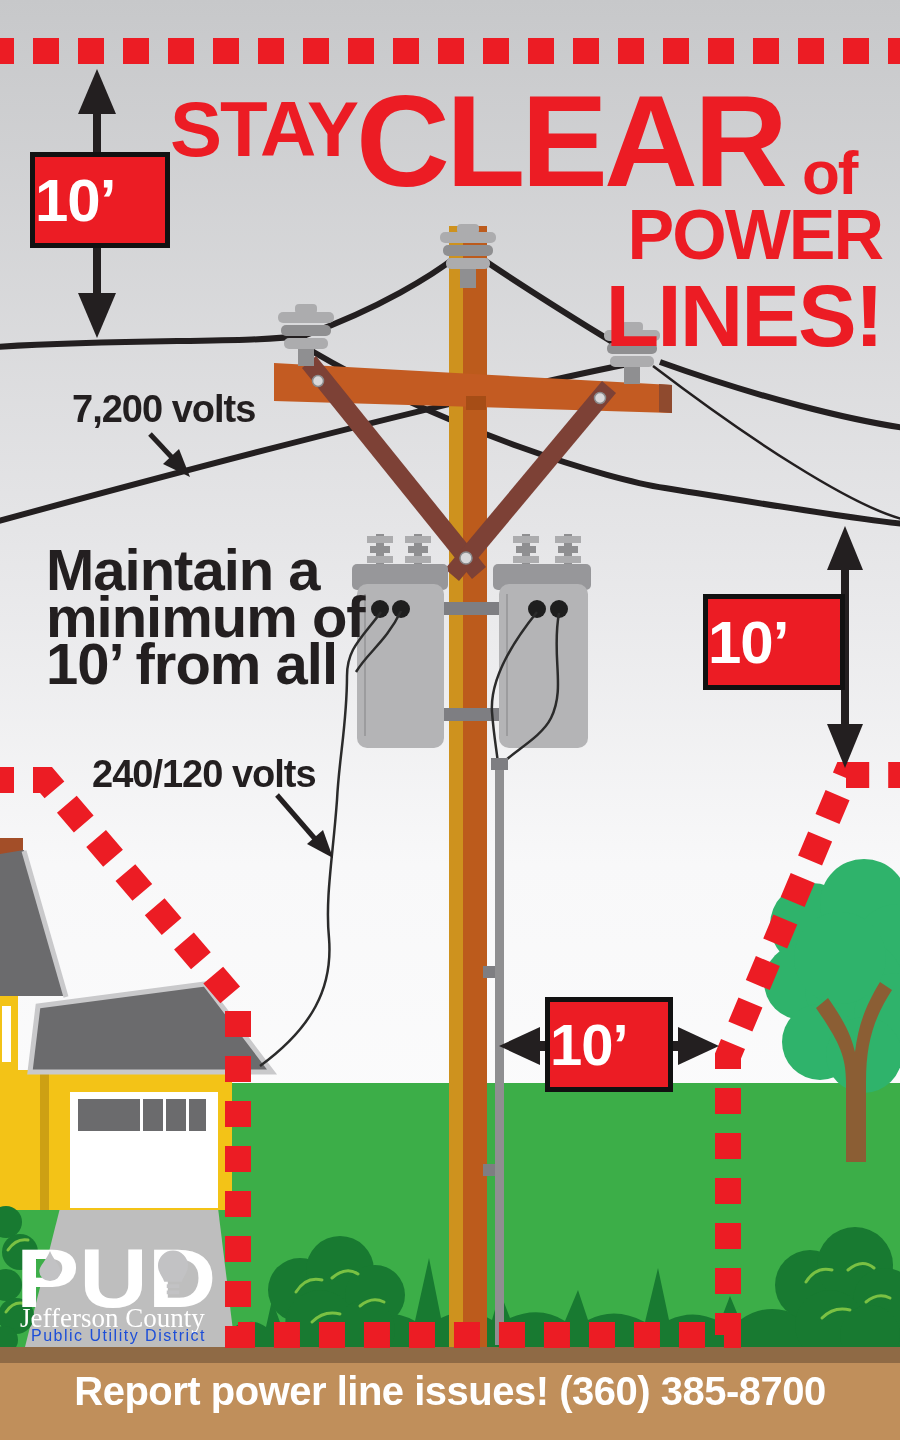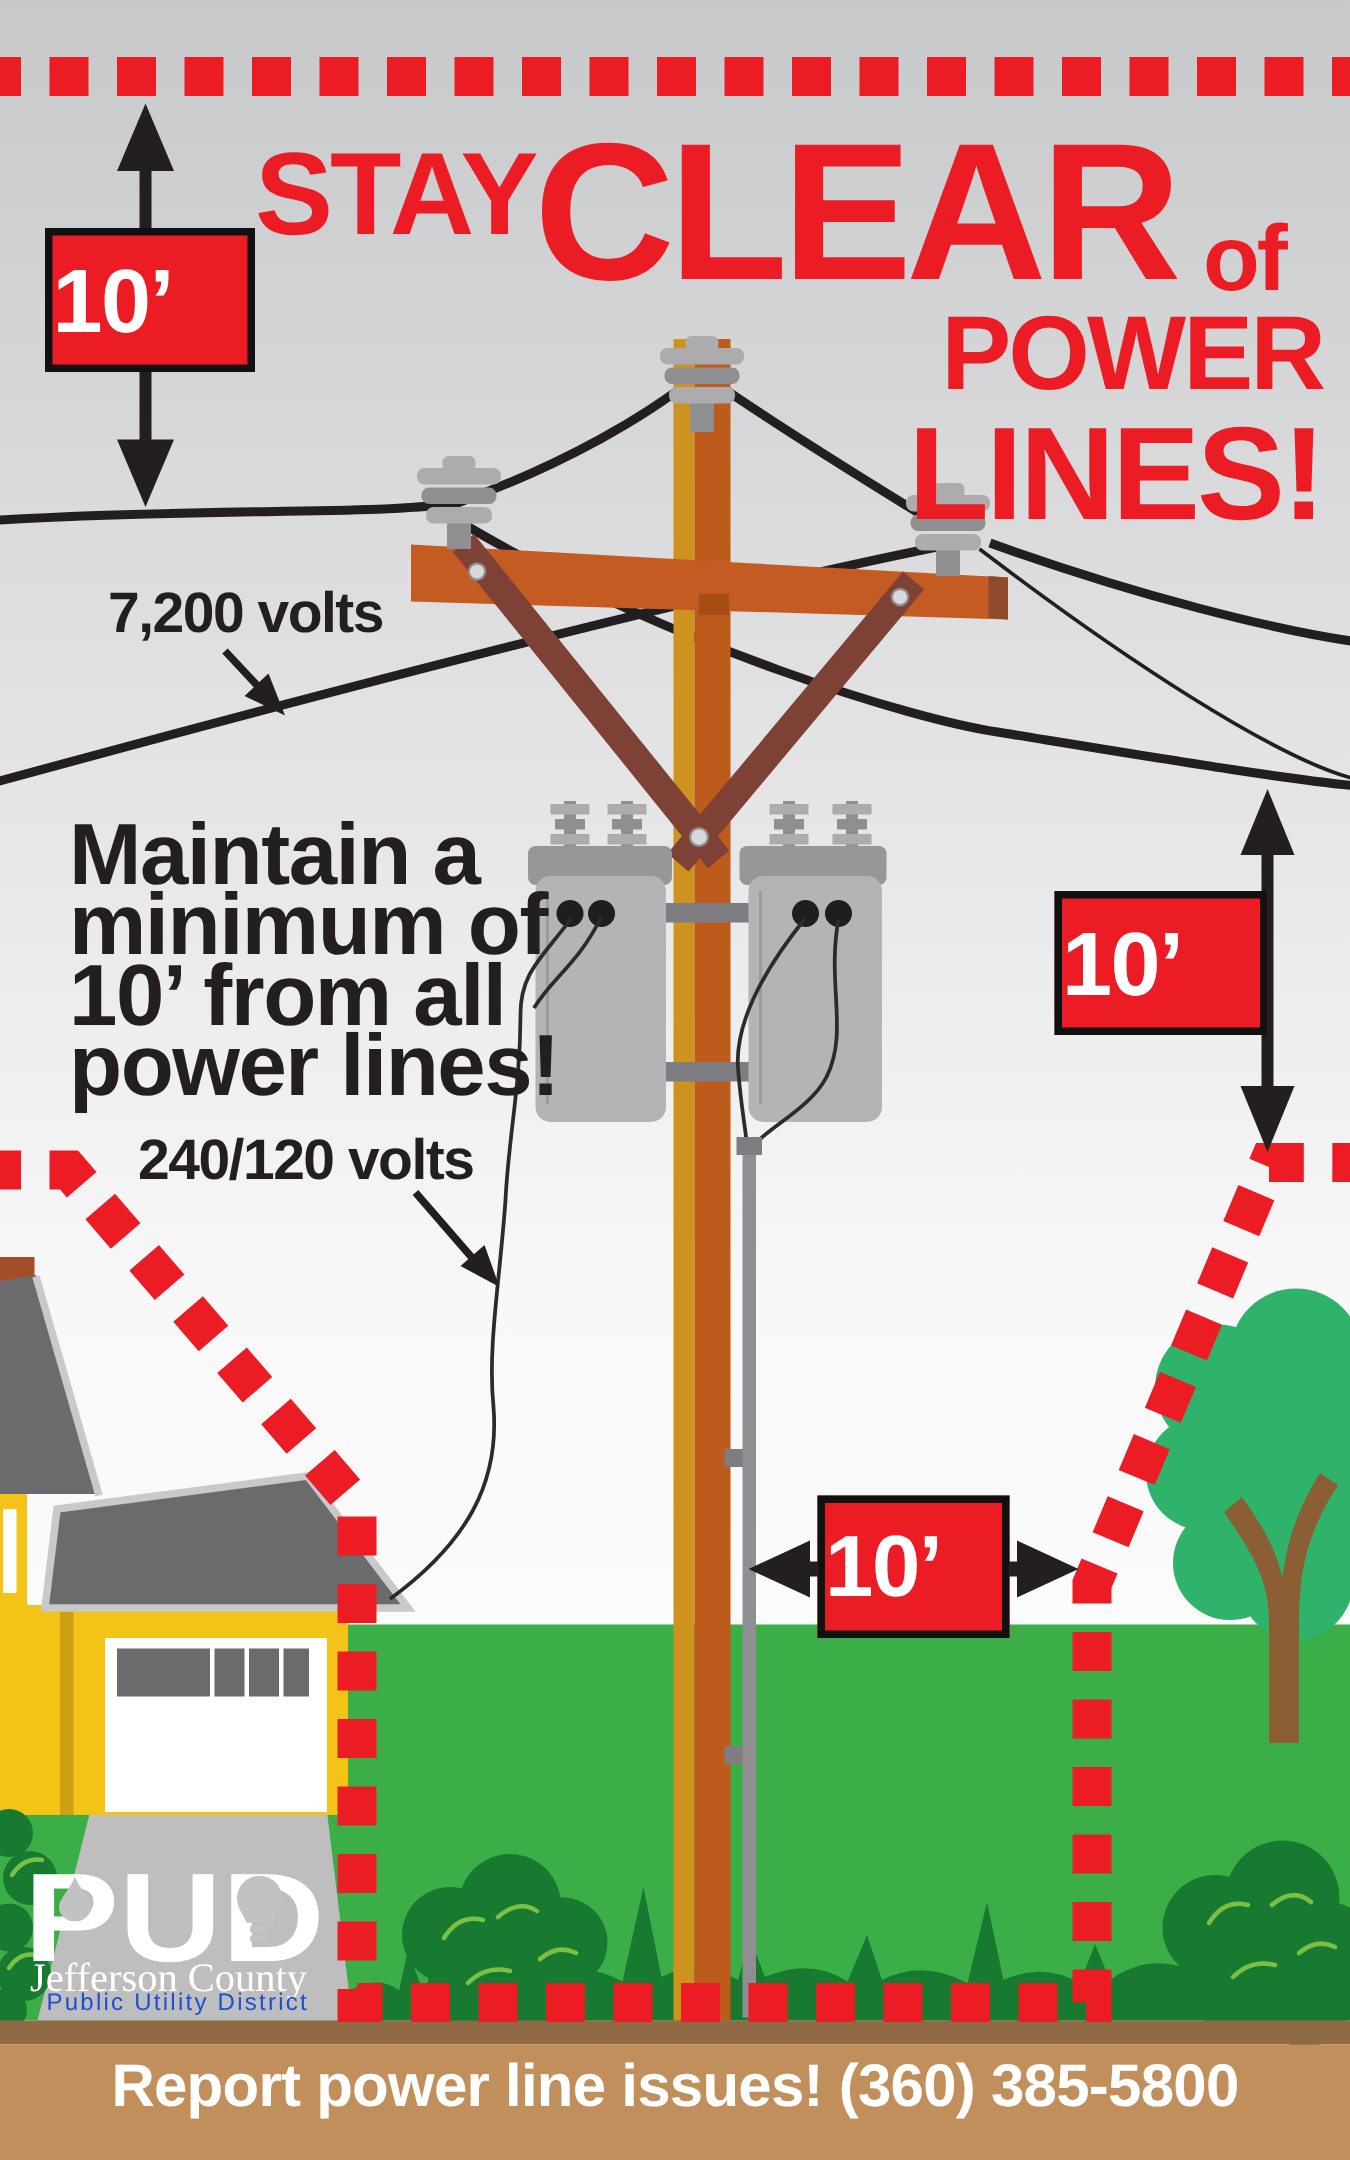--- a/index.html
+++ b/index.html
@@ -287,21 +287,20 @@
 <div class="abs title t-power">POWER</div>
 <div class="abs title t-lines">LINES!</div>
 
 <div class="abs volts v-primary">7,200 volts</div>
 <div class="abs volts v-secondary">240/120 volts</div>
 
 <div class="abs maintain">
   <div>Maintain a</div>
   <div>minimum of</div>
   <div>10’ from all</div>
-  <div>power lines!</div>
 </div>
 
 <div class="box10 b-top">
   <span>10’</span>
 </div>
 <div class="box10 b-right">
   <span>10’</span>
 </div>
 <div class="box10 b-ground">
   <span>10’</span>
@@ -312,13 +311,13 @@
   <path d="M10,0 C13,8 20,14 20,19 A10,9 0 1 1 0,19 C0,14 7,8 10,0 Z" fill="#C2C2C4"></path>
 </svg>
 <svg class="logo-glyph" style="left:158px;top:1250px" width="30" height="46" viewBox="0 0 24 36">
   <path d="M12,0 a12,12 0 0 1 12,12 c0,6 -4,9 -5,13 l-14,0 c-1,-4 -5,-7 -5,-13 a12,12 0 0 1 12,-12 z" fill="#C2C2C4"></path>
   <rect x="7" y="27" width="10" height="3" fill="#C2C2C4"></rect>
   <rect x="7" y="32" width="10" height="3" fill="#C2C2C4"></rect>
 </svg>
 <div class="abs pud-county">Jefferson County</div>
 <div class="abs pud-district">Public Utility District</div>
 
-<div class="abs footer-text">Report power line issues! (360) 385-5800</div>
+<div class="abs footer-text">Report power line issues! (360) 385-8700</div>
 
 </body></html>

